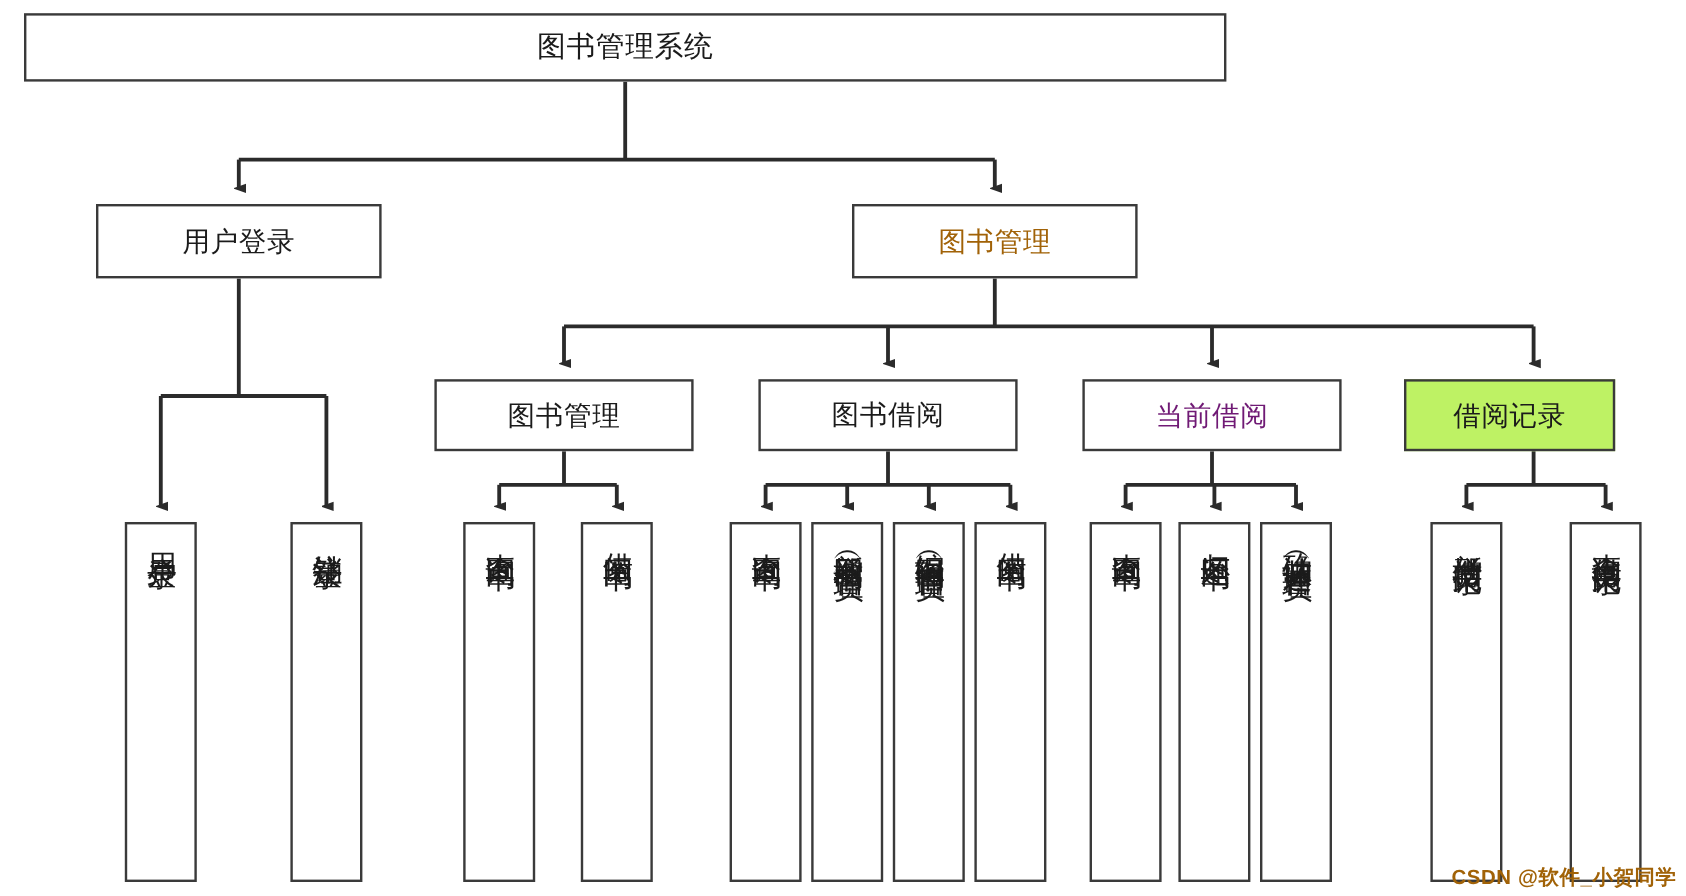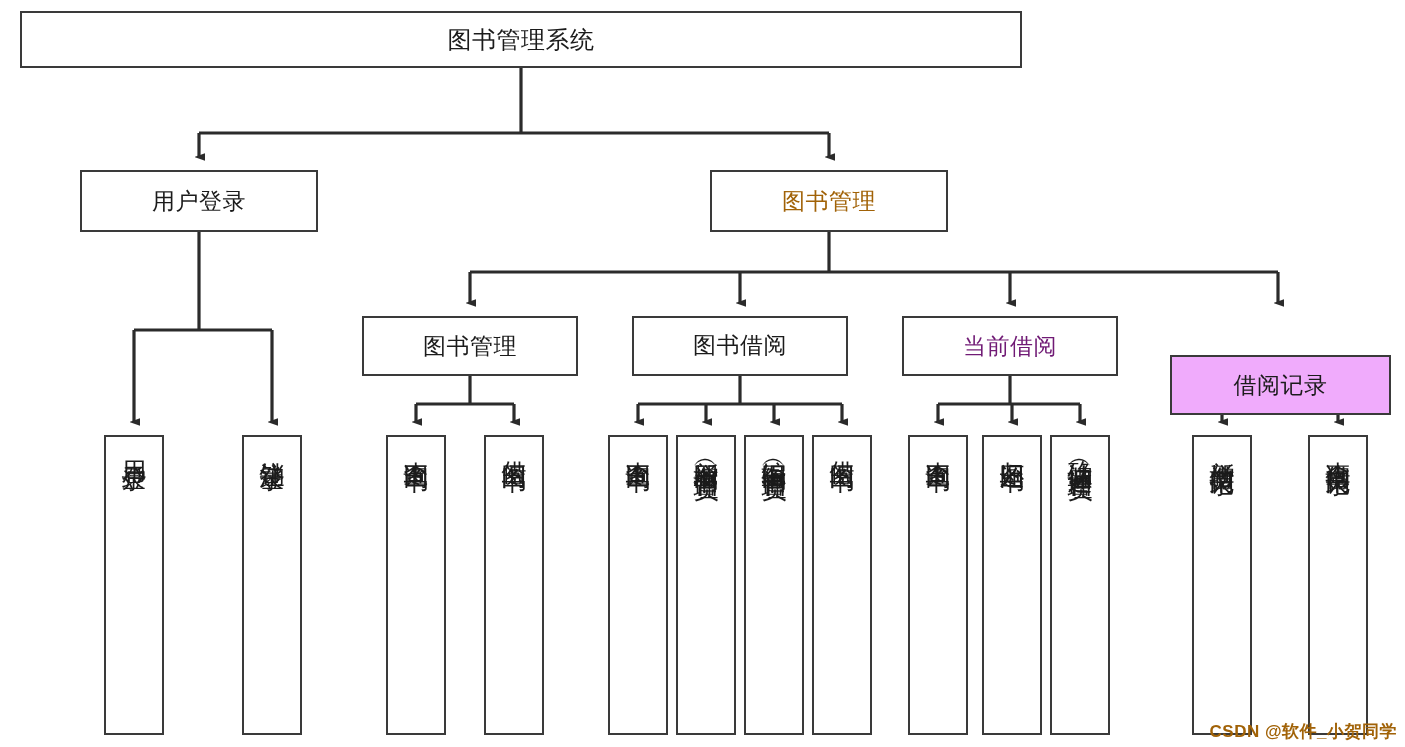--- a/index.html
+++ b/index.html
@@ -141,21 +141,21 @@
 
   <div class="node horizontal" style="left: 362px; top: 316px; width: 216px; height: 60px; border-color: rgb(58, 58, 58); background: rgb(255, 255, 255);">
     <span class="node-label" style="color: rgb(27, 27, 27);">图书管理</span>
   </div>
   <div class="node horizontal" style="left: 632px; top: 316px; width: 216px; height: 60px; border-color: rgb(58, 58, 58); background: rgb(255, 255, 255); font-family: Liberation Serif, serif;">
     <span class="node-label" style="color: rgb(27, 27, 27);">图书借阅</span>
   </div>
   <div class="node horizontal" style="left: 902px; top: 316px; width: 216px; height: 60px; border-color: rgb(58, 58, 58); background: rgb(255, 255, 255);">
     <span class="node-label" style="color: #701a75;">当前借阅</span>
   </div>
-  <div class="node horizontal" style="left: 1170px; top: 316px; width: 221px; height: 60px; border-color: rgb(58, 58, 58); background: #f0abfc; margin-top: 39px;">
+  <div class="node horizontal" style="left: 1170px; top: 316px; width: 176px; height: 60px; border-color: rgb(58, 58, 58); background: #bef264;">
     <span class="node-label" style="color: rgb(27, 27, 27);">借阅记录</span>
   </div>
 
   <div class="node vertical" style="left: 104px; top: 435px; width: 60px; height: 300px; border-color: rgb(58, 58, 58); background: rgb(255, 255, 255);">
     <span class="node-label" style="color: rgb(27, 27, 27);">用户登录</span>
   </div>
   <div class="node vertical" style="left: 242px; top: 435px; width: 60px; height: 300px; border-color: rgb(58, 58, 58); background: rgb(255, 255, 255);">
     <span class="node-label" style="color: rgb(27, 27, 27);">注销登录</span>
   </div>
   <div class="node vertical" style="left: 386px; top: 435px; width: 60px; height: 300px; border-color: rgb(58, 58, 58); background: rgb(255, 255, 255);">

